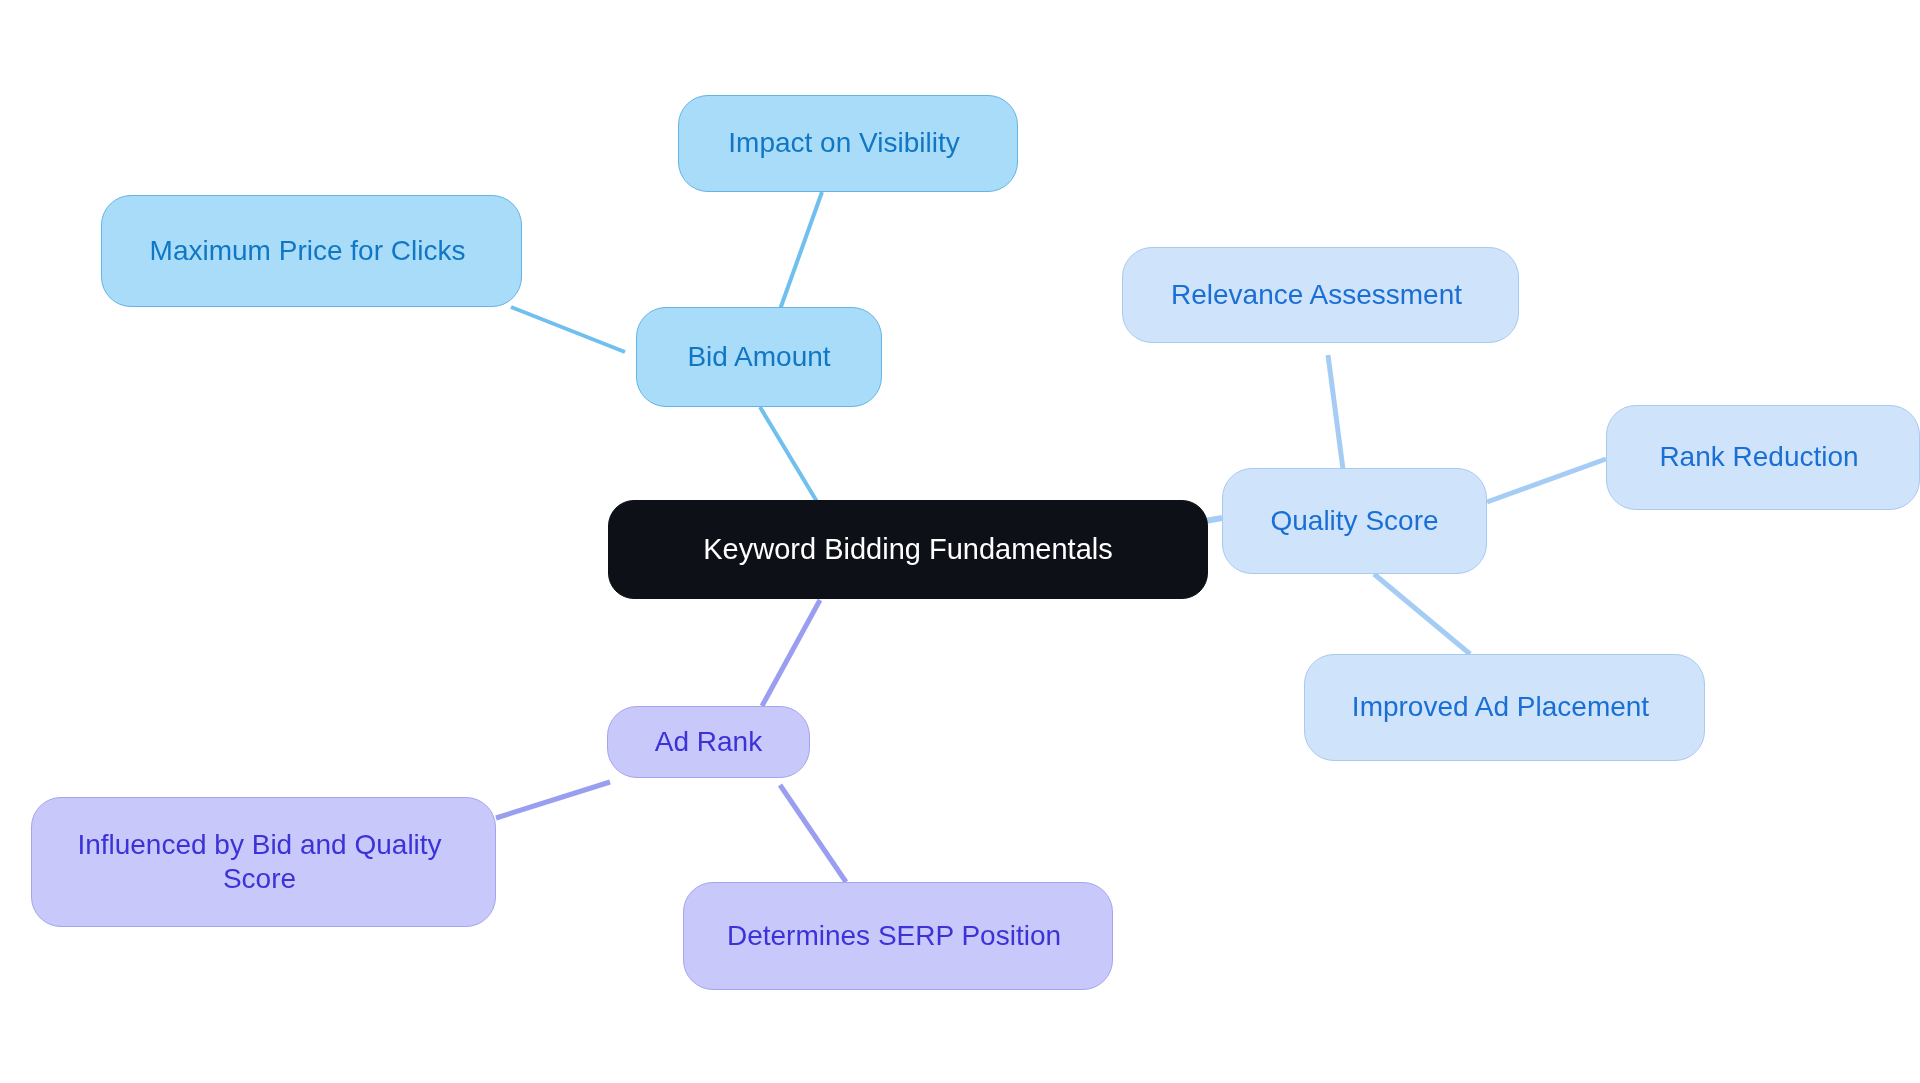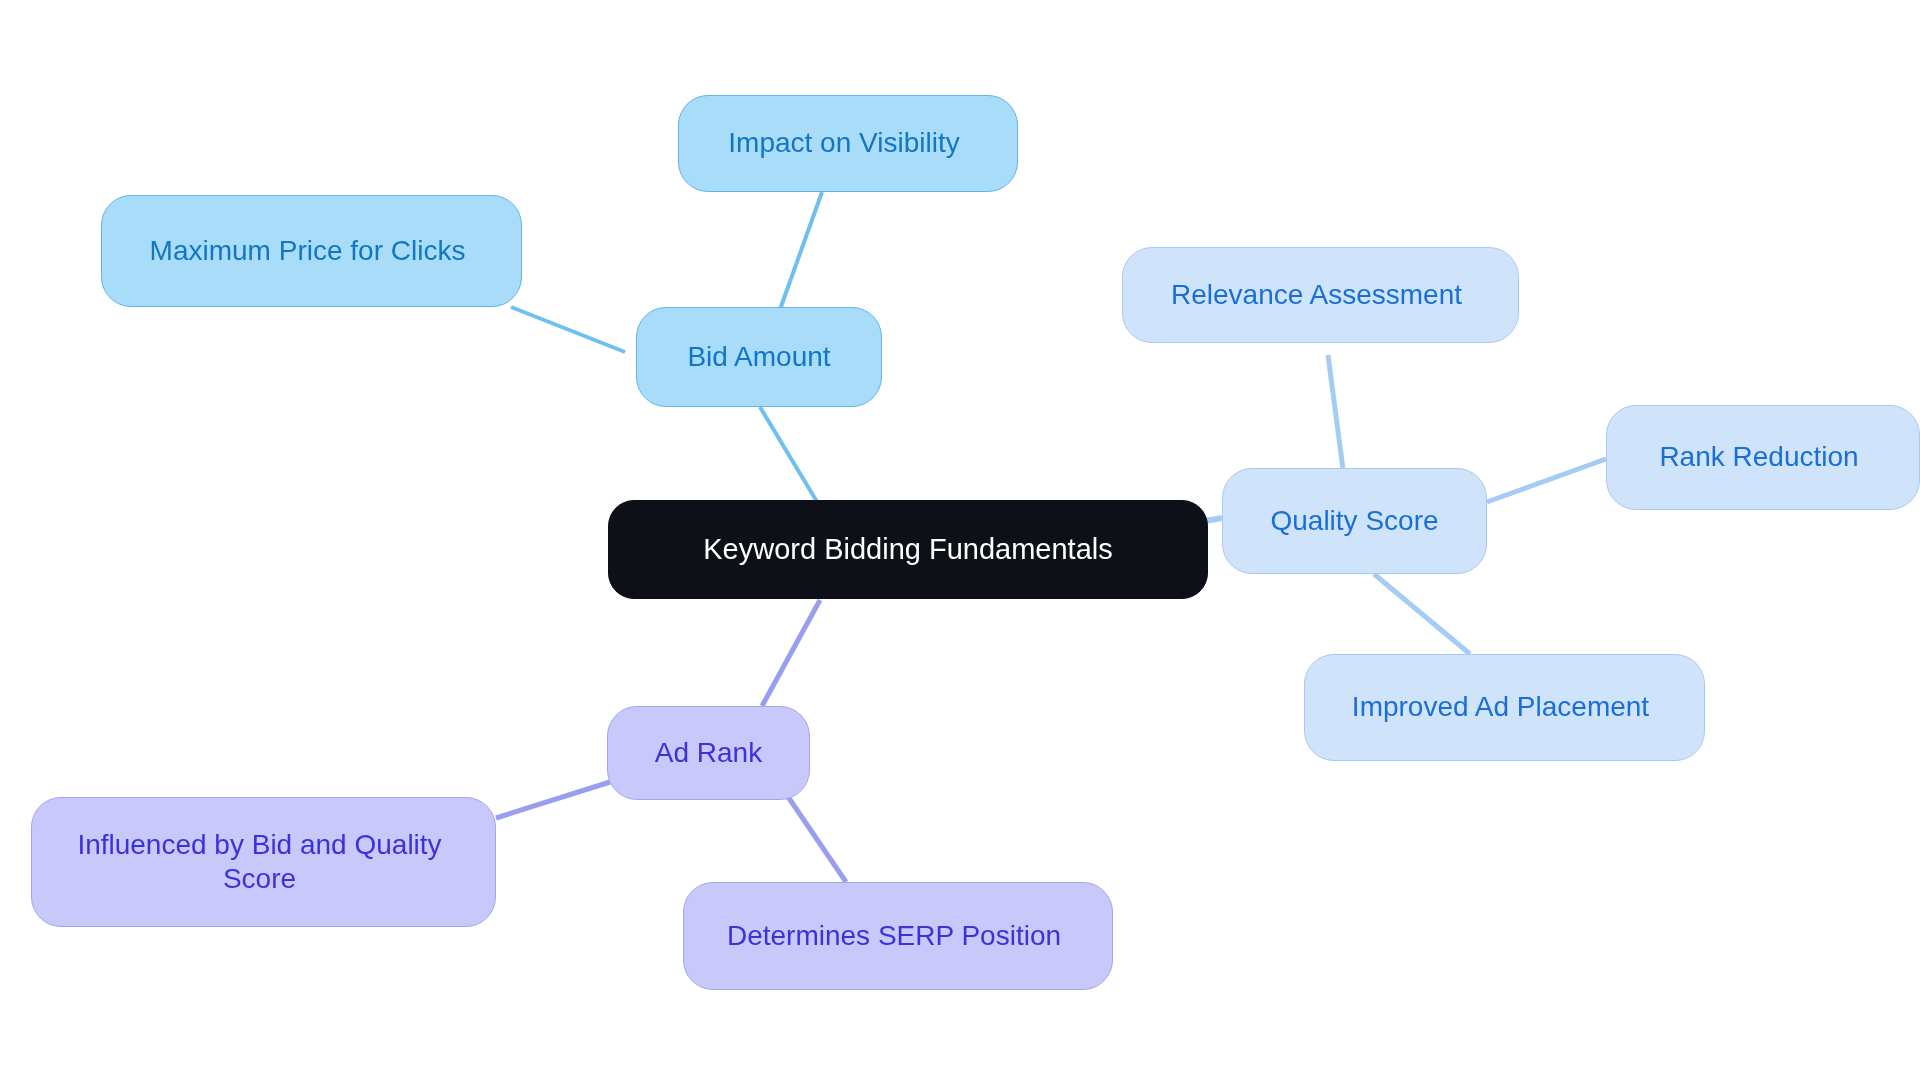--- a/index.html
+++ b/index.html
@@ -118,21 +118,21 @@
   </div>
 
   <div class="node paleblue lvl2" style="left:1606px; top:405px; width:314px; height:105px;">
     <span>Rank Reduction</span>
   </div>
 
   <div class="node paleblue lvl2" style="left:1304px; top:654px; width:401px; height:107px;">
     <span>Improved Ad Placement</span>
   </div>
 
-  <div class="node lavender lvl1" style="left:607px; top:706px; width:203px; height:94px;">
+  <div class="node lavender lvl1" style="left:607px; top:706px; width:203px; height:72px;">
     <span>Ad Rank</span>
   </div>
 
   <div class="node lavender lvl2" style="left:31px; top:797px; width:465px; height:130px;">
     <span>Influenced by Bid and Quality
 Score</span>
   </div>
 
   <div class="node lavender lvl2" style="left:683px; top:882px; width:430px; height:108px;">
     <span>Determines SERP Position</span>

